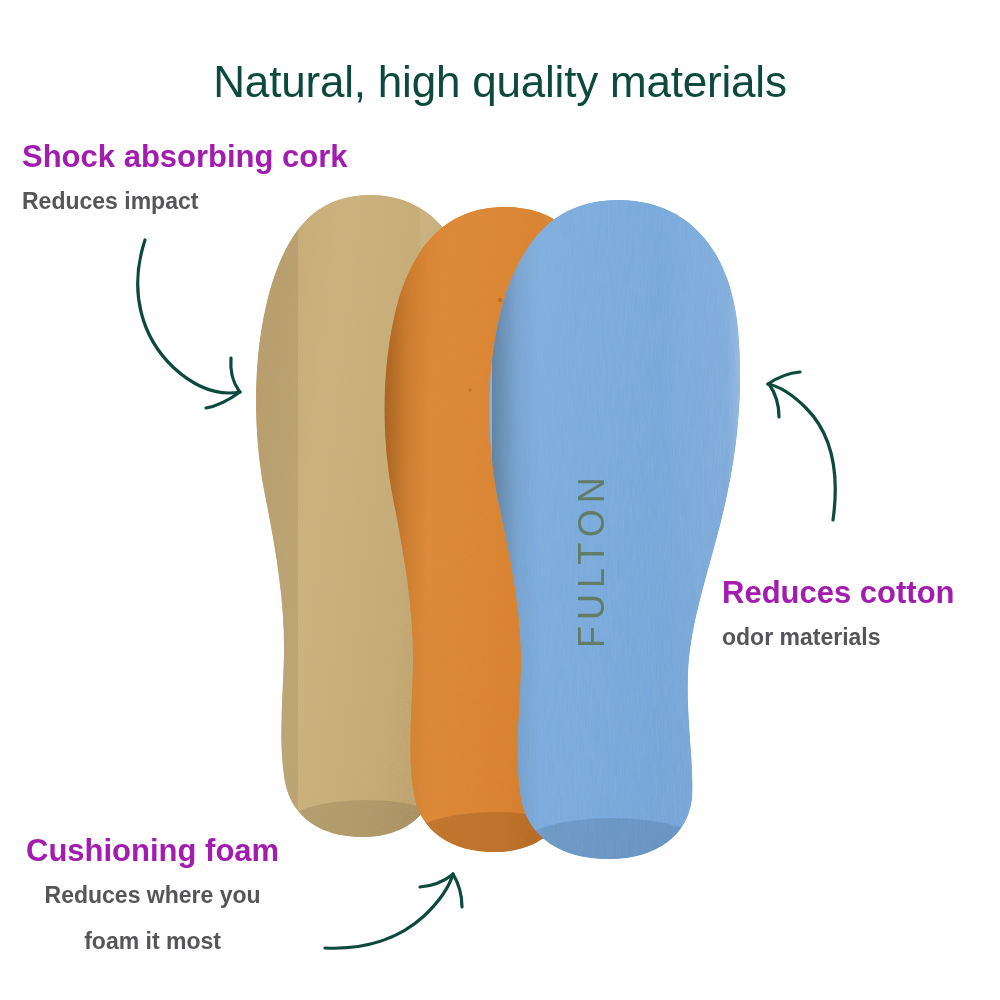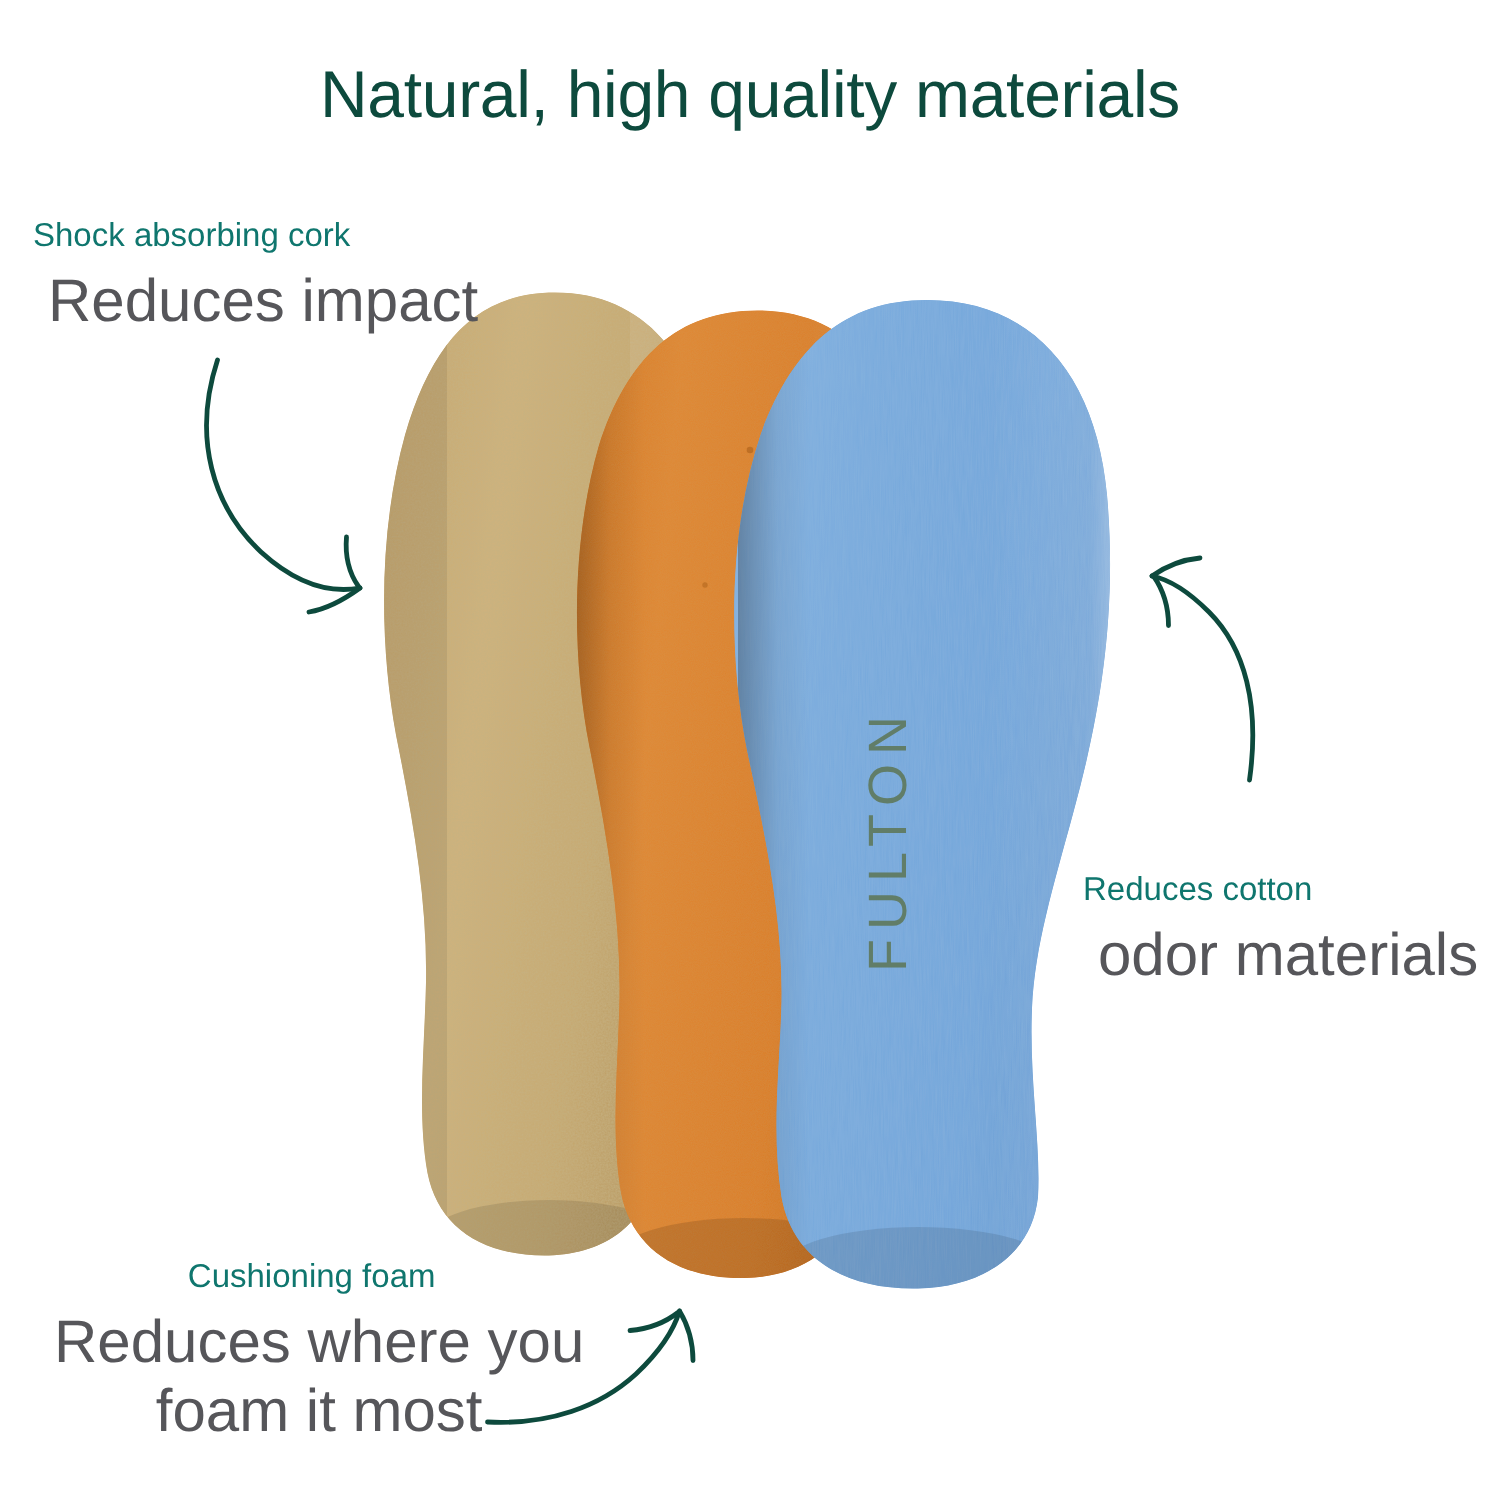--- a/index.html
+++ b/index.html
@@ -18,47 +18,46 @@
     position: relative;
     width: 1000px;
     height: 1000px;
     background: #ffffff;
   }
 
   
   #page-title {
     position: absolute;
     left: 0;
-    top: 36px;
+    top: 54px;
     width: 1000px;
     text-align: center;
     font-size: 44px;
     line-height: 56px;
     font-weight: 400;
     letter-spacing: -0.2px;
     color: #0d4a3d;
     white-space: nowrap;
   }
 
   
   .callout { position: absolute; }
   .callout-heading {
-    font-size: 22px;
+    font-size: 31px;
     line-height: 42px;
-    font-weight: 400;
-    color: #0f766e;
+    font-weight: 700;
+    color: #a21caf;
     white-space: nowrap;
   }
   .callout-line {
-    font-size: 40px;
+    font-size: 23px;
     line-height: 46px;
-    font-weight: 400;
+    font-weight: 700;
     color: #56565a;
     white-space: nowrap;
-    margin-left: 10px;
   }
 
   #callout-cork   { left: 22px;  top: 136px; }
   #callout-cotton { left: 722px; top: 572px; }
   #callout-foam   { left: 26px;  top: 830px; text-align: center; }
 
   
   #insole-art {
     position: absolute;
     left: 0; top: 0;

